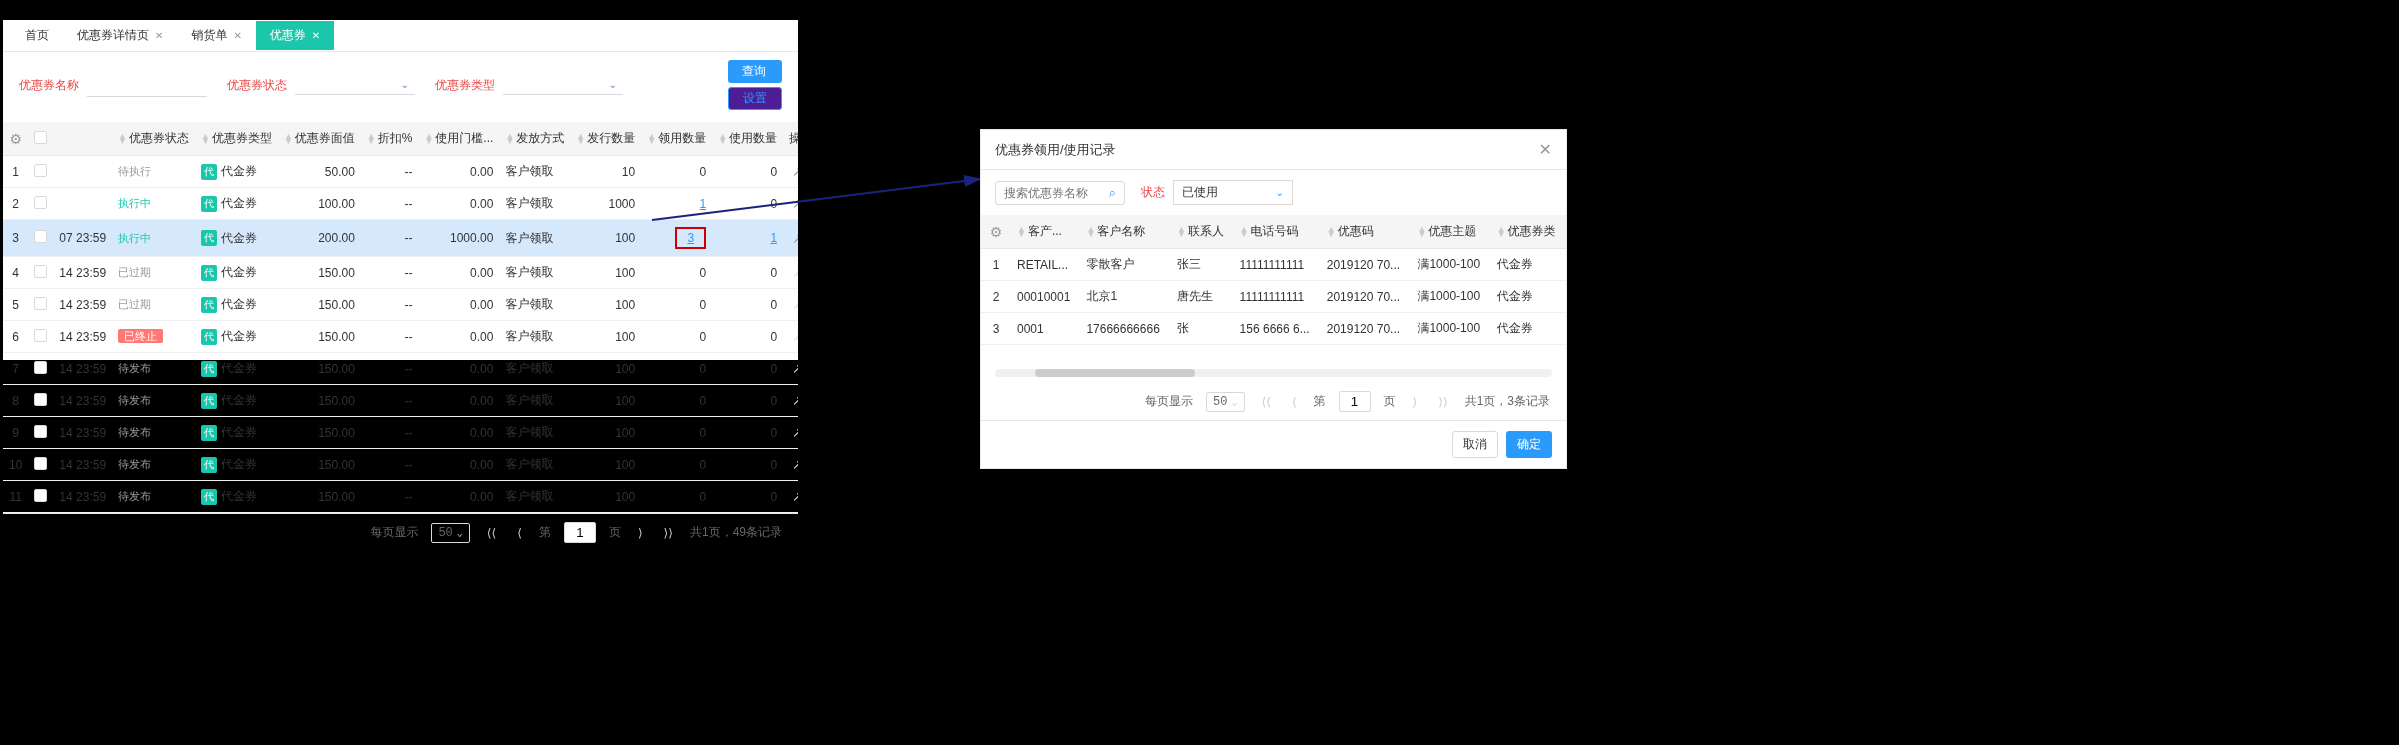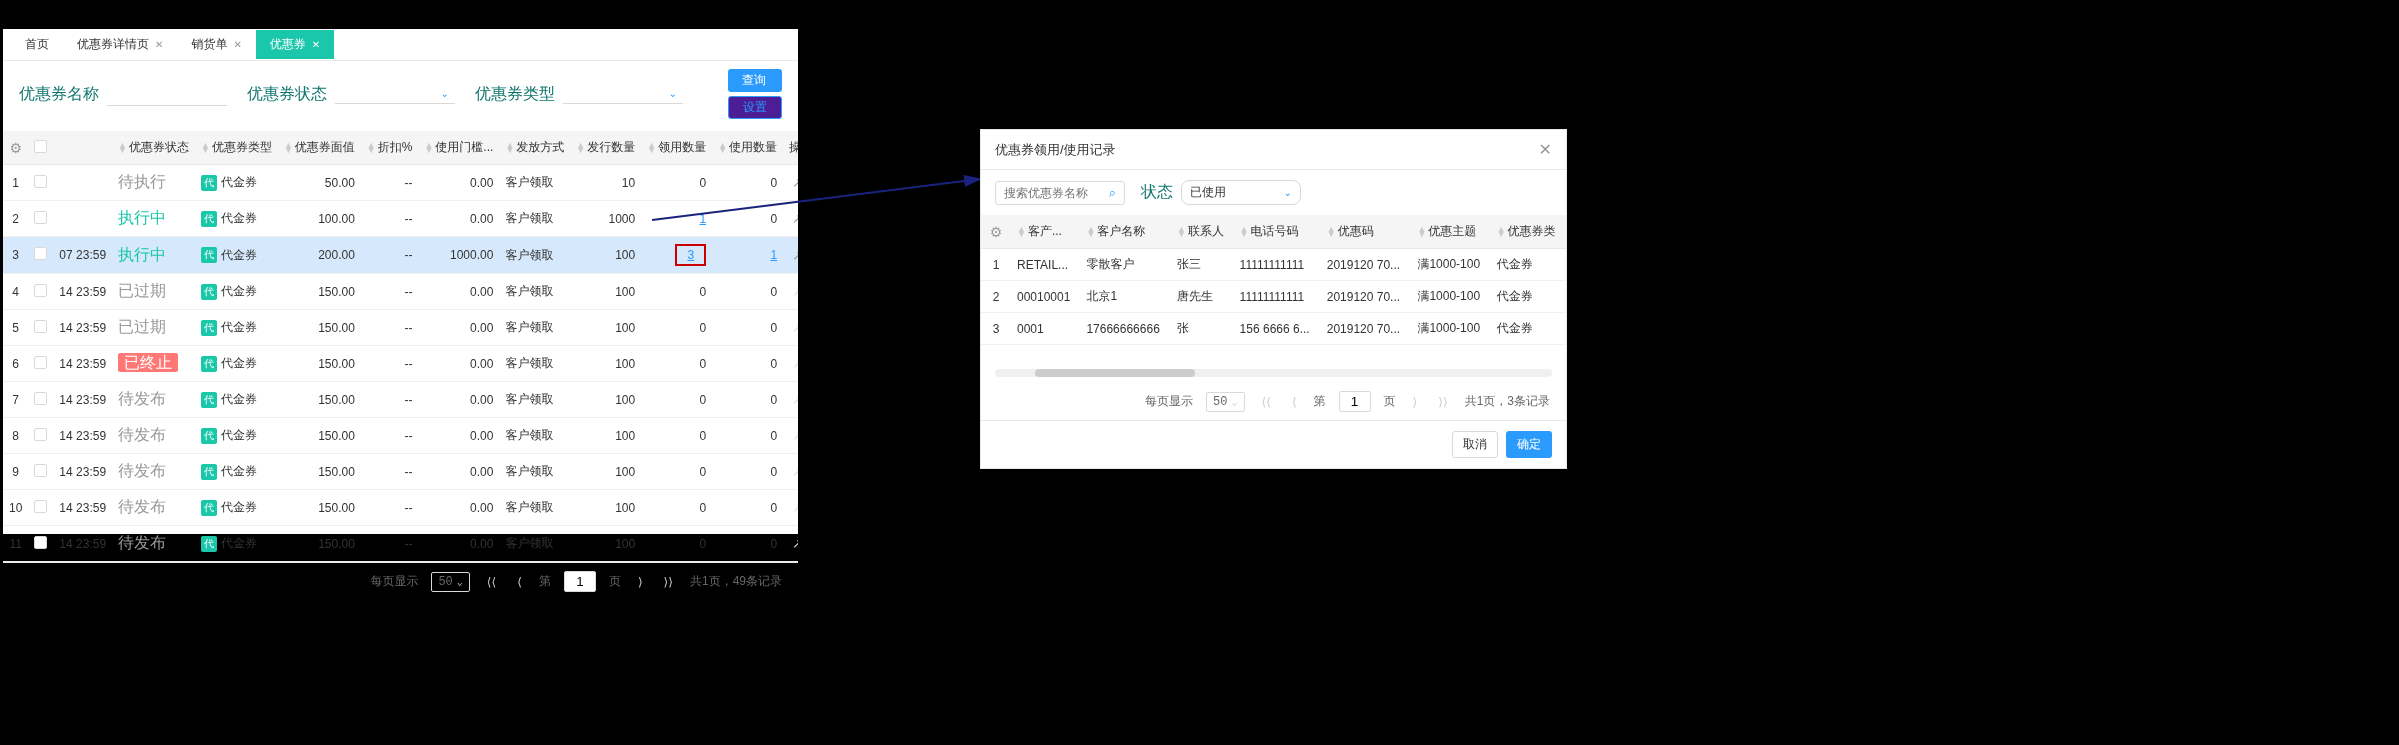--- a/index.html
+++ b/index.html
@@ -1,59 +1,59 @@
 <!DOCTYPE html>
 <html><head>
   <meta charset="utf-8">
   <style>
     * { box-sizing: border-box; margin: 0; padding: 0; }
     body { font-family: -apple-system, "Microsoft YaHei", Arial, sans-serif; font-size: 12px; color: #333; background: #000; width: 2399px; height: 745px; position: relative; }
     
     
-    .left-panel { position: absolute; left: 3px; top: 20px; width: 795px; height: 505px; background: #fff; margin-top: 9px; }
+    .left-panel { position: absolute; left: 3px; top: 20px; width: 795px; height: 340px; background: #fff; }
     
     
     .tabs { display: flex; align-items: center; height: 32px; border-bottom: 1px solid #e8e8e8; padding: 0 8px; }
     .tab { padding: 6px 14px; cursor: pointer; font-size: 12px; color: #333; display: flex; align-items: center; gap: 6px; }
     .tab.active { background: #1ac7aa; color: #fff; }
     .tab-close { font-size: 10px; color: #999; cursor: pointer; }
     .tab.active .tab-close { color: #fff; }
     
     
     .page-header { display: flex; justify-content: space-between; align-items: center; padding: 10px 16px; }
     .page-title { font-size: 16px; font-weight: 500; }
     .header-actions { display: flex; gap: 8px; align-items: center; }
     .btn { padding: 4px 10px; border-radius: 3px; font-size: 12px; cursor: pointer; border: 1px solid transparent; }
     .btn-ghost { color: #999; }
     .btn-primary { background: #2a9bfd; color: #fff; }
     .btn-default { background: #fff; border: 1px solid #d9d9d9; color: #333; }
     
     
     .filters { display: flex; align-items: center; padding: 8px 16px 12px; gap: 20px; }
     .filter-item { display: flex; align-items: center; gap: 8px; }
-    .filter-label { font-size: 16px; color: #0f766e; }
+    .filter-label { font-size: 12px; color: #ef4444; }
     .filter-input { border: none; border-bottom: 1px solid #d9d9d9; padding: 4px 6px; font-size: 12px; width: 120px; background: transparent; }
     .filter-select { display: flex; align-items: center; justify-content: space-between; border-bottom: 1px solid #d9d9d9; padding: 4px 6px; width: 120px; cursor: pointer; }
     .filter-btns { display: flex; flex-direction: column; gap: 4px; margin-left: auto; }
     .btn-search { background: #2a9bfd; color: #fff; padding: 3px 14px; border-radius: 3px; font-size: 12px; cursor: pointer; }
     .btn-set { border: 1px solid #2a9bfd; color: #2a9bfd; background: #4c1d95; padding: 2px 14px; border-radius: 3px; font-size: 12px; cursor: pointer; }
     
     
     .table-wrap { overflow: auto; }
     .table { width: 100%; border-collapse: collapse; }
     .table th { background: #f5f5f5; padding: 8px 6px; font-size: 12px; font-weight: normal; color: #333; text-align: left; border-bottom: 1px solid #e8e8e8; white-space: nowrap; }
     .table th .sort { color: #ccc; font-size: 9px; margin-right: 2px; display: inline-flex; flex-direction: column; line-height: 5px; vertical-align: middle; }
     .table td { padding: 7px 6px; font-size: 12px; color: #333; border-bottom: 1px solid #f0f0f0; white-space: nowrap; }
     .table tr.highlight td { background: #d6e8fb; }
     .table .num-col { text-align: center; width: 30px; }
     .table .chk-col { text-align: center; width: 30px; }
     .table .right { text-align: right; }
     .chk { width: 13px; height: 13px; border: 1px solid #d9d9d9; border-radius: 2px; display: inline-block; background: #fff; }
     .gear { color: #999; font-size: 14px; }
-    .status-badge { padding: 1px 0; font-size: 16px; }
+    .status-badge { padding: 1px 0; font-size: 11px; }
     .status-green { color: #1ac7aa; }
     .status-gray { color: #999; }
     .status-red { color: #fff; background: #ff7875; padding: 1px 6px; border-radius: 2px; }
     .type-icon { display: inline-block; width: 16px; height: 16px; background: #1ac7aa; color: #fff; border-radius: 2px; font-size: 10px; text-align: center; line-height: 16px; margin-right: 4px; vertical-align: middle; }
     .link-num { color: #2a9bfd; text-decoration: underline; cursor: pointer; }
     .link-num.boxed { border: 2px solid #c00; padding: 2px 10px; display: inline-block; }
     .act-icon { color: #999; cursor: pointer; margin: 0 3px; font-size: 13px; }
     .act-icon.disabled { color: #ddd; }
     
     
@@ -66,21 +66,21 @@
     .right-panel { position: absolute; left: 980px; top: 129px; width: 587px; height: 340px; background: #fff; border: 1px solid #e8e8e8; display: flex; flex-direction: column; }
     .modal-header { display: flex; justify-content: space-between; align-items: center; padding: 10px 14px; border-bottom: 1px solid #e8e8e8; }
     .modal-title { font-size: 13px; font-weight: 500; }
     .modal-close { color: #999; cursor: pointer; font-size: 16px; }
     .modal-body { flex: 1; display: flex; flex-direction: column; overflow: hidden; }
     .modal-filter { display: flex; align-items: center; padding: 10px 14px; gap: 16px; }
     .search-box { display: flex; align-items: center; border: 1px solid #d9d9d9; border-radius: 3px; padding: 3px 8px; width: 130px; justify-content: space-between; }
     .search-box input { border: none; font-size: 12px; width: 100px; outline: none; }
     .search-icon { color: #2a9bfd; font-size: 13px; }
     .state-filter { display: flex; align-items: center; gap: 8px; }
-    .state-select { border: 1px solid #d9d9d9; border-radius: 8px; padding: 3px 8px; width: 120px; display: flex; justify-content: space-between; align-items: center; cursor: pointer; }
+    .state-select { border: 1px solid #d9d9d9; border-radius: 0; padding: 3px 8px; width: 120px; display: flex; justify-content: space-between; align-items: center; cursor: pointer; }
     .modal-table-wrap { flex: 1; overflow: auto; }
     .modal-footer { display: flex; justify-content: flex-end; align-items: center; padding: 10px 14px; gap: 8px; border-top: 1px solid #e8e8e8; }
     .hscroll { height: 8px; background: #f0f0f0; margin: 0 14px 6px; border-radius: 4px; position: relative; }
     .hscroll-thumb { position: absolute; left: 40px; top: 0; width: 160px; height: 8px; background: #ccc; border-radius: 4px; }
     
     
     .arrow-svg { position: absolute; left: 640px; top: 175px; width: 380px; height: 60px; pointer-events: none; }
     
     .chevron { color: #2a9bfd; font-size: 10px; }
     .chevron-gray { color: #ccc; font-size: 10px; }

